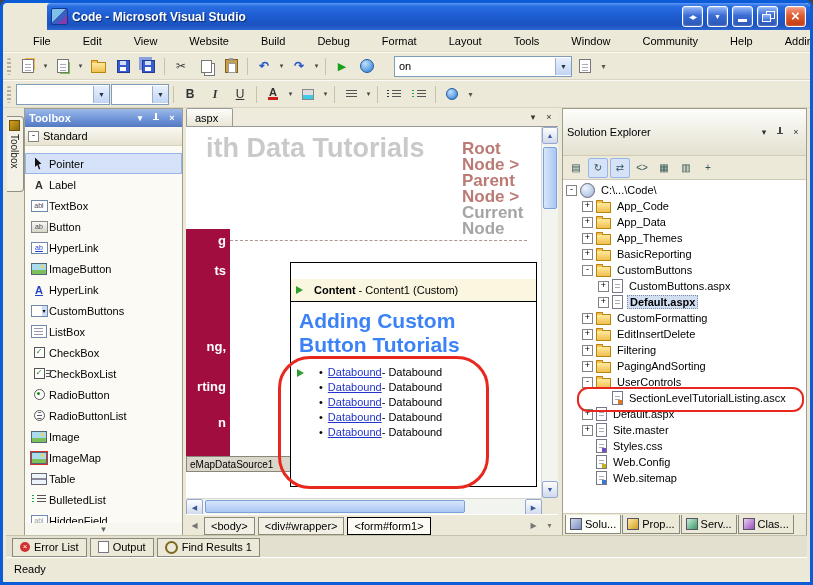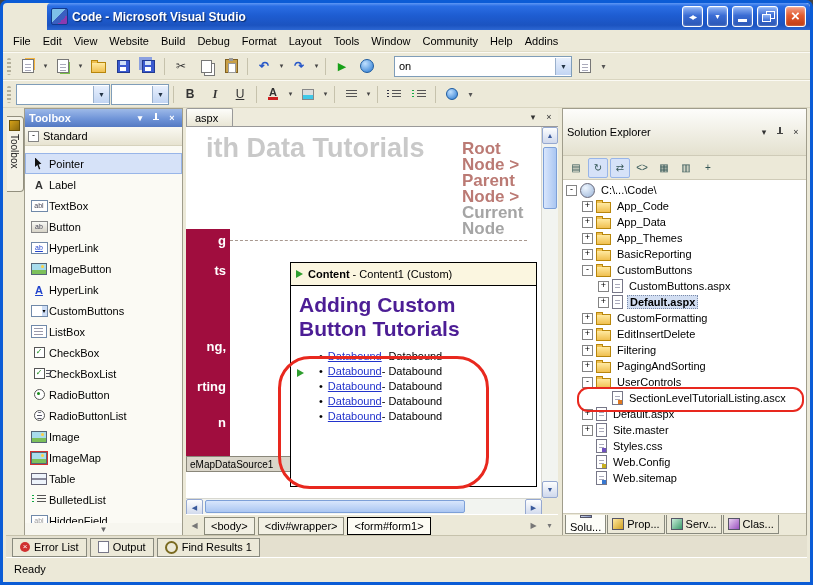--- a/index.html
+++ b/index.html
@@ -19,21 +19,21 @@
   .tbtn.close{background:linear-gradient(180deg,#f2a088,#e25b30 45%,#c03a10);margin-left:3px;}
   .b-arrows::before{content:"◀▶";font-size:6px;letter-spacing:-1px;}
   .b-down::before{content:"▼";font-size:7px;}
   .b-min::before{content:"";position:absolute;left:5px;bottom:4px;width:9px;height:3px;background:#fff;}
   .b-rest::before{content:"";position:absolute;top:4px;left:8px;width:7px;height:6px;border:1px solid #fff;}
   .b-rest::after{content:"";position:absolute;top:7px;left:4px;width:7px;height:6px;border:1px solid #fff;
     background:linear-gradient(180deg,#92b6f6,#3a6cd4);}
   .b-close::before{content:"×";font-size:15px;font-weight:bold;margin-top:-2px;}
   
   .menu{display:flex;align-items:center;height:21px;padding:0 4px;font-size:11px;border-bottom:1px solid #e0dcc8;}
-  .mi{padding:2px 6px;}
+  .mi{padding:2px 6px;margin-left:20px;}
   .tb{display:flex;align-items:center;height:26px;padding:0 3px;gap:1px;
       border-top:1px solid #fbfaf4;border-bottom:1px solid #d9d5c0;}
   .grip{width:4px;height:17px;margin:0 4px 0 1px;border-radius:2px;
     background:repeating-linear-gradient(180deg,#b3af9a 0 2px,#ece9d8 2px 4px);}
   .tbi{width:22px;height:20px;display:flex;align-items:center;justify-content:center;
     border:1px solid transparent;border-radius:2px;font-size:12px;color:#333;}
   .dd{width:9px;font-size:7px;color:#444;text-align:center;}
   .sep{width:1px;height:17px;background:#c6c2ac;margin:0 3px;}
   .chev{width:11px;font-size:8px;color:#555;text-align:center;}
   .combo{display:flex;align-items:center;height:19px;background:#fff;border:1px solid #7f9db9;font-size:11px;}
@@ -132,23 +132,23 @@
   .masthead{position:absolute;left:20px;top:6px;font-size:27px;font-weight:bold;color:#c9c9c9;white-space:nowrap;}
   .crumbs{position:absolute;left:276px;top:14px;width:80px;font-size:17px;font-weight:bold;line-height:16px;}
   .cl{color:#bb7a74;} .cg{color:#a5a5a5;}
   .dash{position:absolute;left:44px;right:14px;top:113px;border-top:1px dashed #a8988f;}
   .navstrip{position:absolute;left:0;top:102px;width:44px;height:230px;background:#a00d3e;}
   .nf{position:absolute;right:4px;color:#fff;font-weight:bold;font-size:13px;}
   .nf0{top:4px;}.nf1{top:34px;}.nf2{top:110px;}.nf3{top:150px;}.nf4{top:186px;}
   .dsbox{position:absolute;left:0;top:329px;width:112px;height:16px;background:#dad6ca;border:1px solid #8a877a;
     font-size:10px;display:flex;align-items:center;padding-left:3px;box-sizing:border-box;white-space:nowrap;overflow:hidden;}
   .cbox{position:absolute;left:104px;top:135px;width:247px;height:225px;background:#fff;border:1px solid #000;box-sizing:border-box;}
-  .cbhead{height:22px;display:flex;align-items:center;gap:5px;padding:0 5px;background:#fbf6e0;border-bottom:1px solid #000;font-size:11px;}
+  .cbhead{height:22px;display:flex;align-items:center;gap:11px;padding:0 5px;background:#fbf6e0;border-bottom:1px solid #000;font-size:11px;margin-top:16px;}
   .gtri{width:0;height:0;border-left:7px solid #2e9e2e;border-top:4px solid transparent;border-bottom:4px solid transparent;}
-  .cbtitle{margin:7px 8px 2px;width:208px;font-size:21px;font-weight:bold;line-height:1.12;color:#4c1d95;}
+  .cbtitle{margin:7px 8px 2px;width:208px;font-size:21px;font-weight:bold;line-height:1.12;color:#3b82f6;}
   .smart{position:absolute;left:6px;top:106px;}
   .cblist{margin:8px 0 0 28px;font-size:11px;}
   .li{height:15px;display:flex;align-items:center;white-space:nowrap;}
   .li::before{content:"•";margin-right:5px;font-size:11px;}
   .li a{color:#2233cc;text-decoration:underline;}
   .annot{position:absolute;border:3px solid #e8281e;border-radius:32px;pointer-events:none;}
   .annot1{left:92px;top:229px;width:205px;height:127px;}
   
   .vscroll{width:16px;display:flex;flex-direction:column;background:#f2f4f0;border-left:1px solid #d8d8d0;}
   .sbtn{height:15px;display:flex;align-items:center;justify-content:center;font-size:7px;color:#3a5a9c;
@@ -200,21 +200,21 @@
     background-image:repeating-linear-gradient(180deg,transparent 0 2px,#aab 2px 3px);background-size:5px 8px;background-position:2px 2px;background-repeat:no-repeat;}
   .t-page::after{content:"";position:absolute;right:0;bottom:0;width:4px;height:4px;}
   .t-ascx::after{background:#e07820;}
   .t-css::after{background:#7050c0;}
   .t-config::after{background:#c8b020;}
   .t-sitemap::after{background:#3878d0;}
   .annot2{position:absolute;left:14px;right:2px;top:207px;height:21px;border:2.5px solid #e8281e;border-radius:11px;pointer-events:none;}
   .soltabs{height:20px;display:flex;align-items:flex-start;gap:1px;padding:1px 2px 0;border-top:1px solid #cfcbb8;}
   .stab{height:18px;display:flex;align-items:center;gap:3px;padding:0 4px;font-size:11px;
     background:#ece9d8;border:1px solid #898a7e;border-top:none;}
-  .stab.cur{background:#fdfdf8;flex-direction:column;}
+  .stab.cur{background:#fdfdf8;}
   .stabic{width:10px;height:10px;border:1px solid #556;}
   .ic-sol{background:linear-gradient(135deg,#cfd8ec,#7a8cc0);}
   .ic-prop{background:linear-gradient(135deg,#ffe9a0,#d0a020);}
   .ic-serv{background:linear-gradient(135deg,#c8ecd8,#3a9a6a);}
   .ic-clas{background:linear-gradient(135deg,#e8d0f0,#9a50c0);}
   
   .btabs{position:absolute;left:3px;right:3px;bottom:24px;height:22px;display:flex;align-items:center;gap:3px;
     padding:0 6px;background:#e4e0cf;border-top:1px solid #c6c2ac;}
   .btab{height:17px;display:flex;align-items:center;gap:4px;padding:0 7px;font-size:11px;
     background:#ece9d8;border:1px solid #898a7e;}

